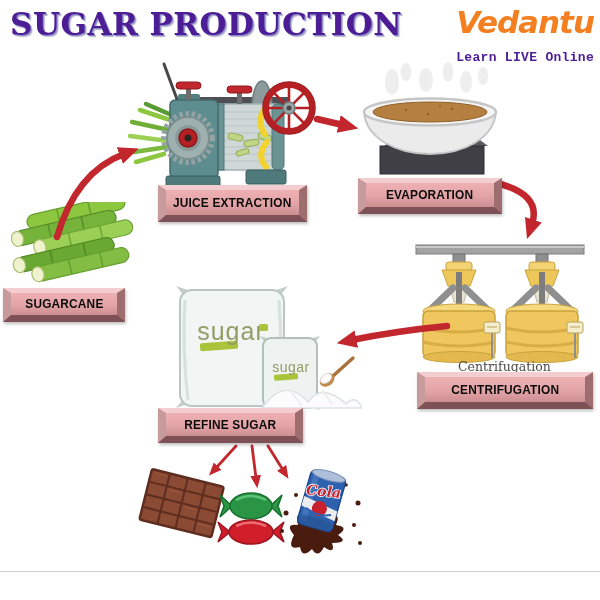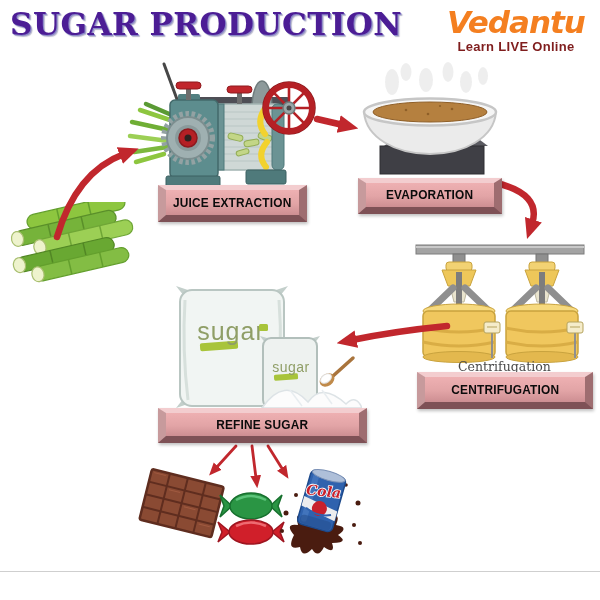--- a/index.html
+++ b/index.html
@@ -1,24 +1,24 @@
 <!DOCTYPE html>
 <html><head>
 <meta charset="utf-8">
 <style>
   html,body{margin:0;padding:0;background:#fff;}
   .canvas{position:relative;width:600px;height:600px;background:#ffffff;overflow:hidden;
           font-family:"Liberation Sans",sans-serif;}
   .title{position:absolute;left:10px;top:6px;margin:0;z-index:12;
          font-family:"DejaVu Serif",serif;font-weight:900;font-size:31px;letter-spacing:.5px;
          color:#4c1d95;text-shadow:1px 1px 0 #8a87c9,2px 2px 1px rgba(50,50,110,.35);}
-  .logo{position:absolute;left:438px;top:6px;width:156px;text-align:center;z-index:12;}
+  .logo{position:absolute;left:438px;top:6px;width:156px;text-align:right;z-index:12;}
   .logo-name{font-family:"DejaVu Sans",sans-serif;font-style:italic;font-weight:700;
              font-size:31px;line-height:32px;color:#f47f20;letter-spacing:-1px;}
-  .logo-tagline{font-size:13px;font-weight:700;color:#7f1d1d;letter-spacing:.3px;margin-top:1px;}
+  .logo-tagline{font-size:13px;font-weight:700;color:#4c1d95;letter-spacing:.3px;margin-top:12px;font-family:Liberation Mono, monospace;}
   .baseline{position:absolute;left:0;top:571px;width:600px;height:1px;background:#cfcfcf;z-index:1;}
   .illus{position:absolute;z-index:2;}
   .arrows{position:absolute;left:0;top:0;z-index:5;pointer-events:none;}
   .arrow{fill:none;stroke:#c1272d;stroke-width:6.5;stroke-linecap:round;marker-end:url(#headBig);}
   .arrow-thin{fill:none;stroke:#c1272d;stroke-width:2.8;stroke-linecap:round;marker-end:url(#headSmall);}
   .stage-btn{position:absolute;box-sizing:border-box;display:flex;align-items:center;justify-content:center;
              z-index:10;background:linear-gradient(180deg,#eeb0b2 0%,#e2a4a6 55%,#cd8e92 100%);
              border-style:solid;border-width:5px 8px 7px 8px;
              border-color:#f3cdcf #9e6d70 #7e5156 #c79a9c;
              box-shadow:1px 2px 3px rgba(0,0,0,.25);}
@@ -269,27 +269,30 @@
     </defs>
     <path class="arrow" d="M57,237 Q76,172 124,154"></path>
     <path class="arrow" d="M317,119 L343,125"></path>
     <path class="arrow" d="M496,183 Q542,194 532,224"></path>
     <path class="arrow" d="M447,326 Q396,331 352,340"></path>
     <path class="arrow-thin" d="M236,446 L216,468"></path>
     <path class="arrow-thin" d="M252,446 L256,478"></path>
     <path class="arrow-thin" d="M268,446 L283,470"></path>
   </svg>
 
+  <div class="stage-btn" style="left:3px;top:288px;width:122px;height:34px">
+    <span class="stage-label">SUGARCANE</span>
+  </div>
   <div class="stage-btn" style="left:158px;top:185px;width:149px;height:37px">
     <span class="stage-label">JUICE EXTRACTION</span>
   </div>
   <div class="stage-btn" style="left:358px;top:178px;width:144px;height:36px">
     <span class="stage-label">EVAPORATION</span>
   </div>
   <div class="stage-btn" style="left:417px;top:372px;width:176px;height:37px">
     <span class="stage-label">CENTRIFUGATION</span>
   </div>
-  <div class="stage-btn" style="left:158px;top:408px;width:209px;height:35px">
+  <div class="stage-btn" style="left:158px;top:408px;width:145px;height:35px">
     <span class="stage-label">REFINE SUGAR</span>
   </div>
 
   <div class="baseline"></div>
 </div>
 
 </body></html>

